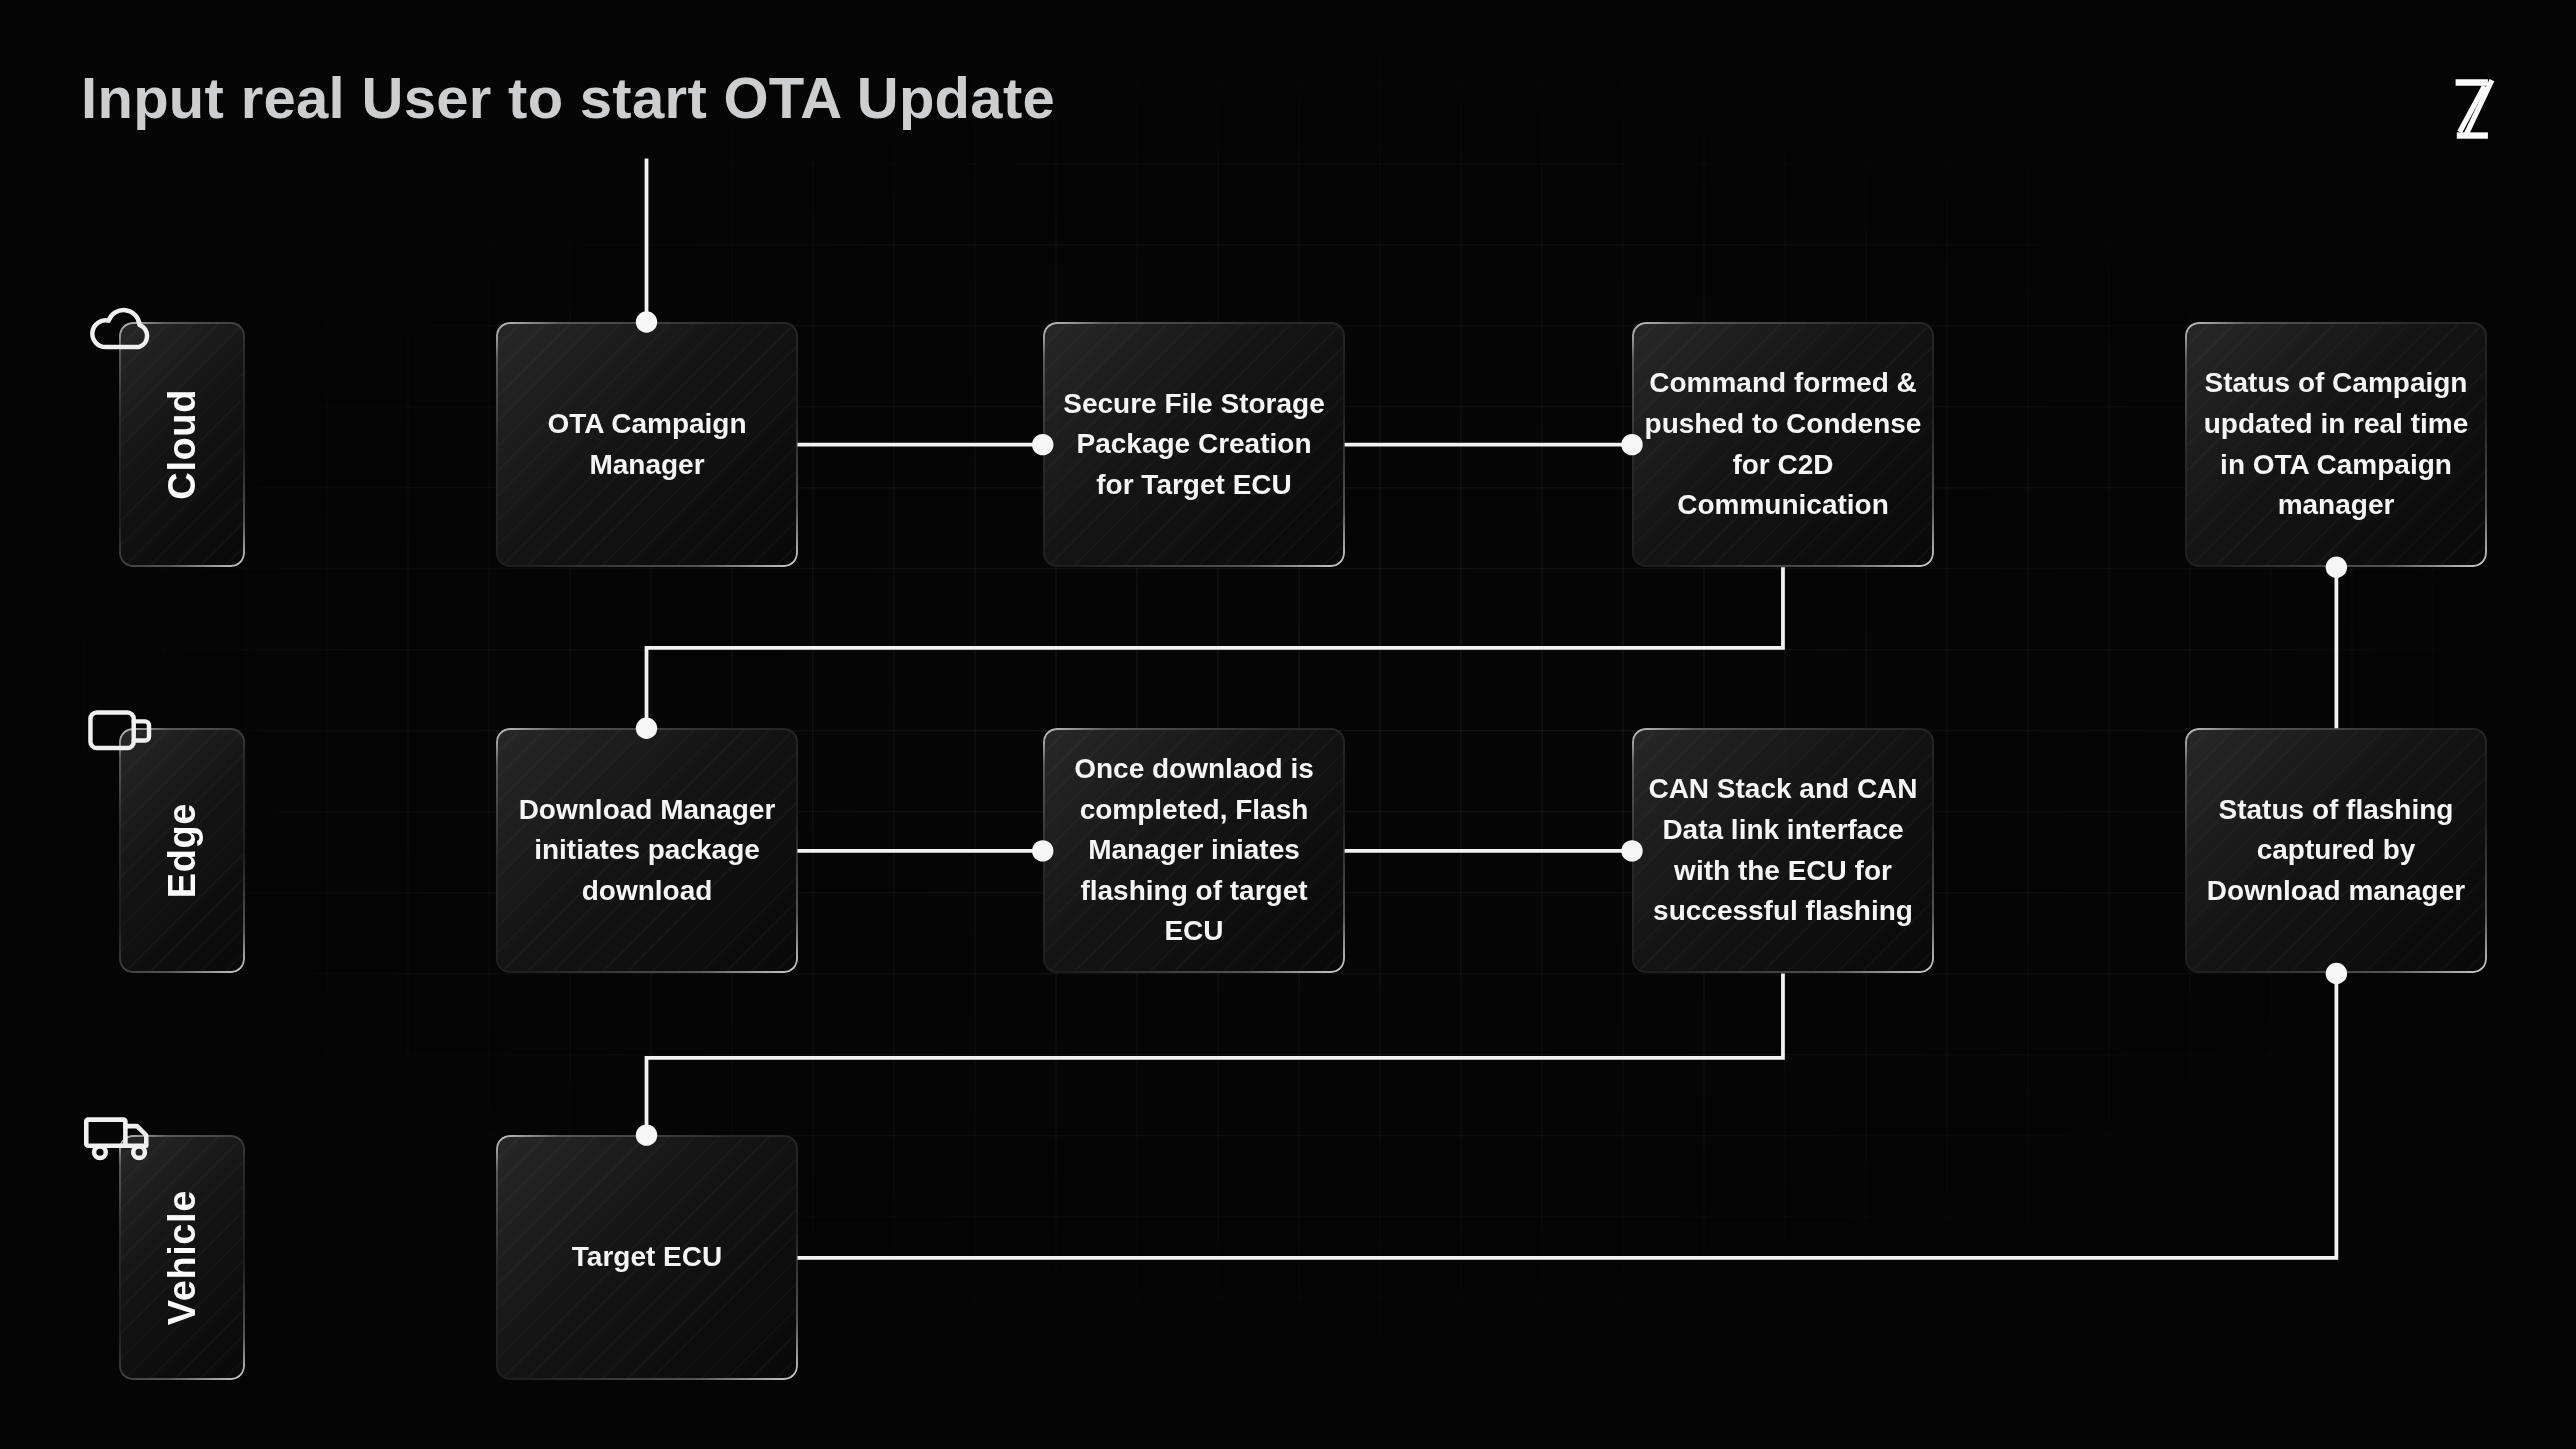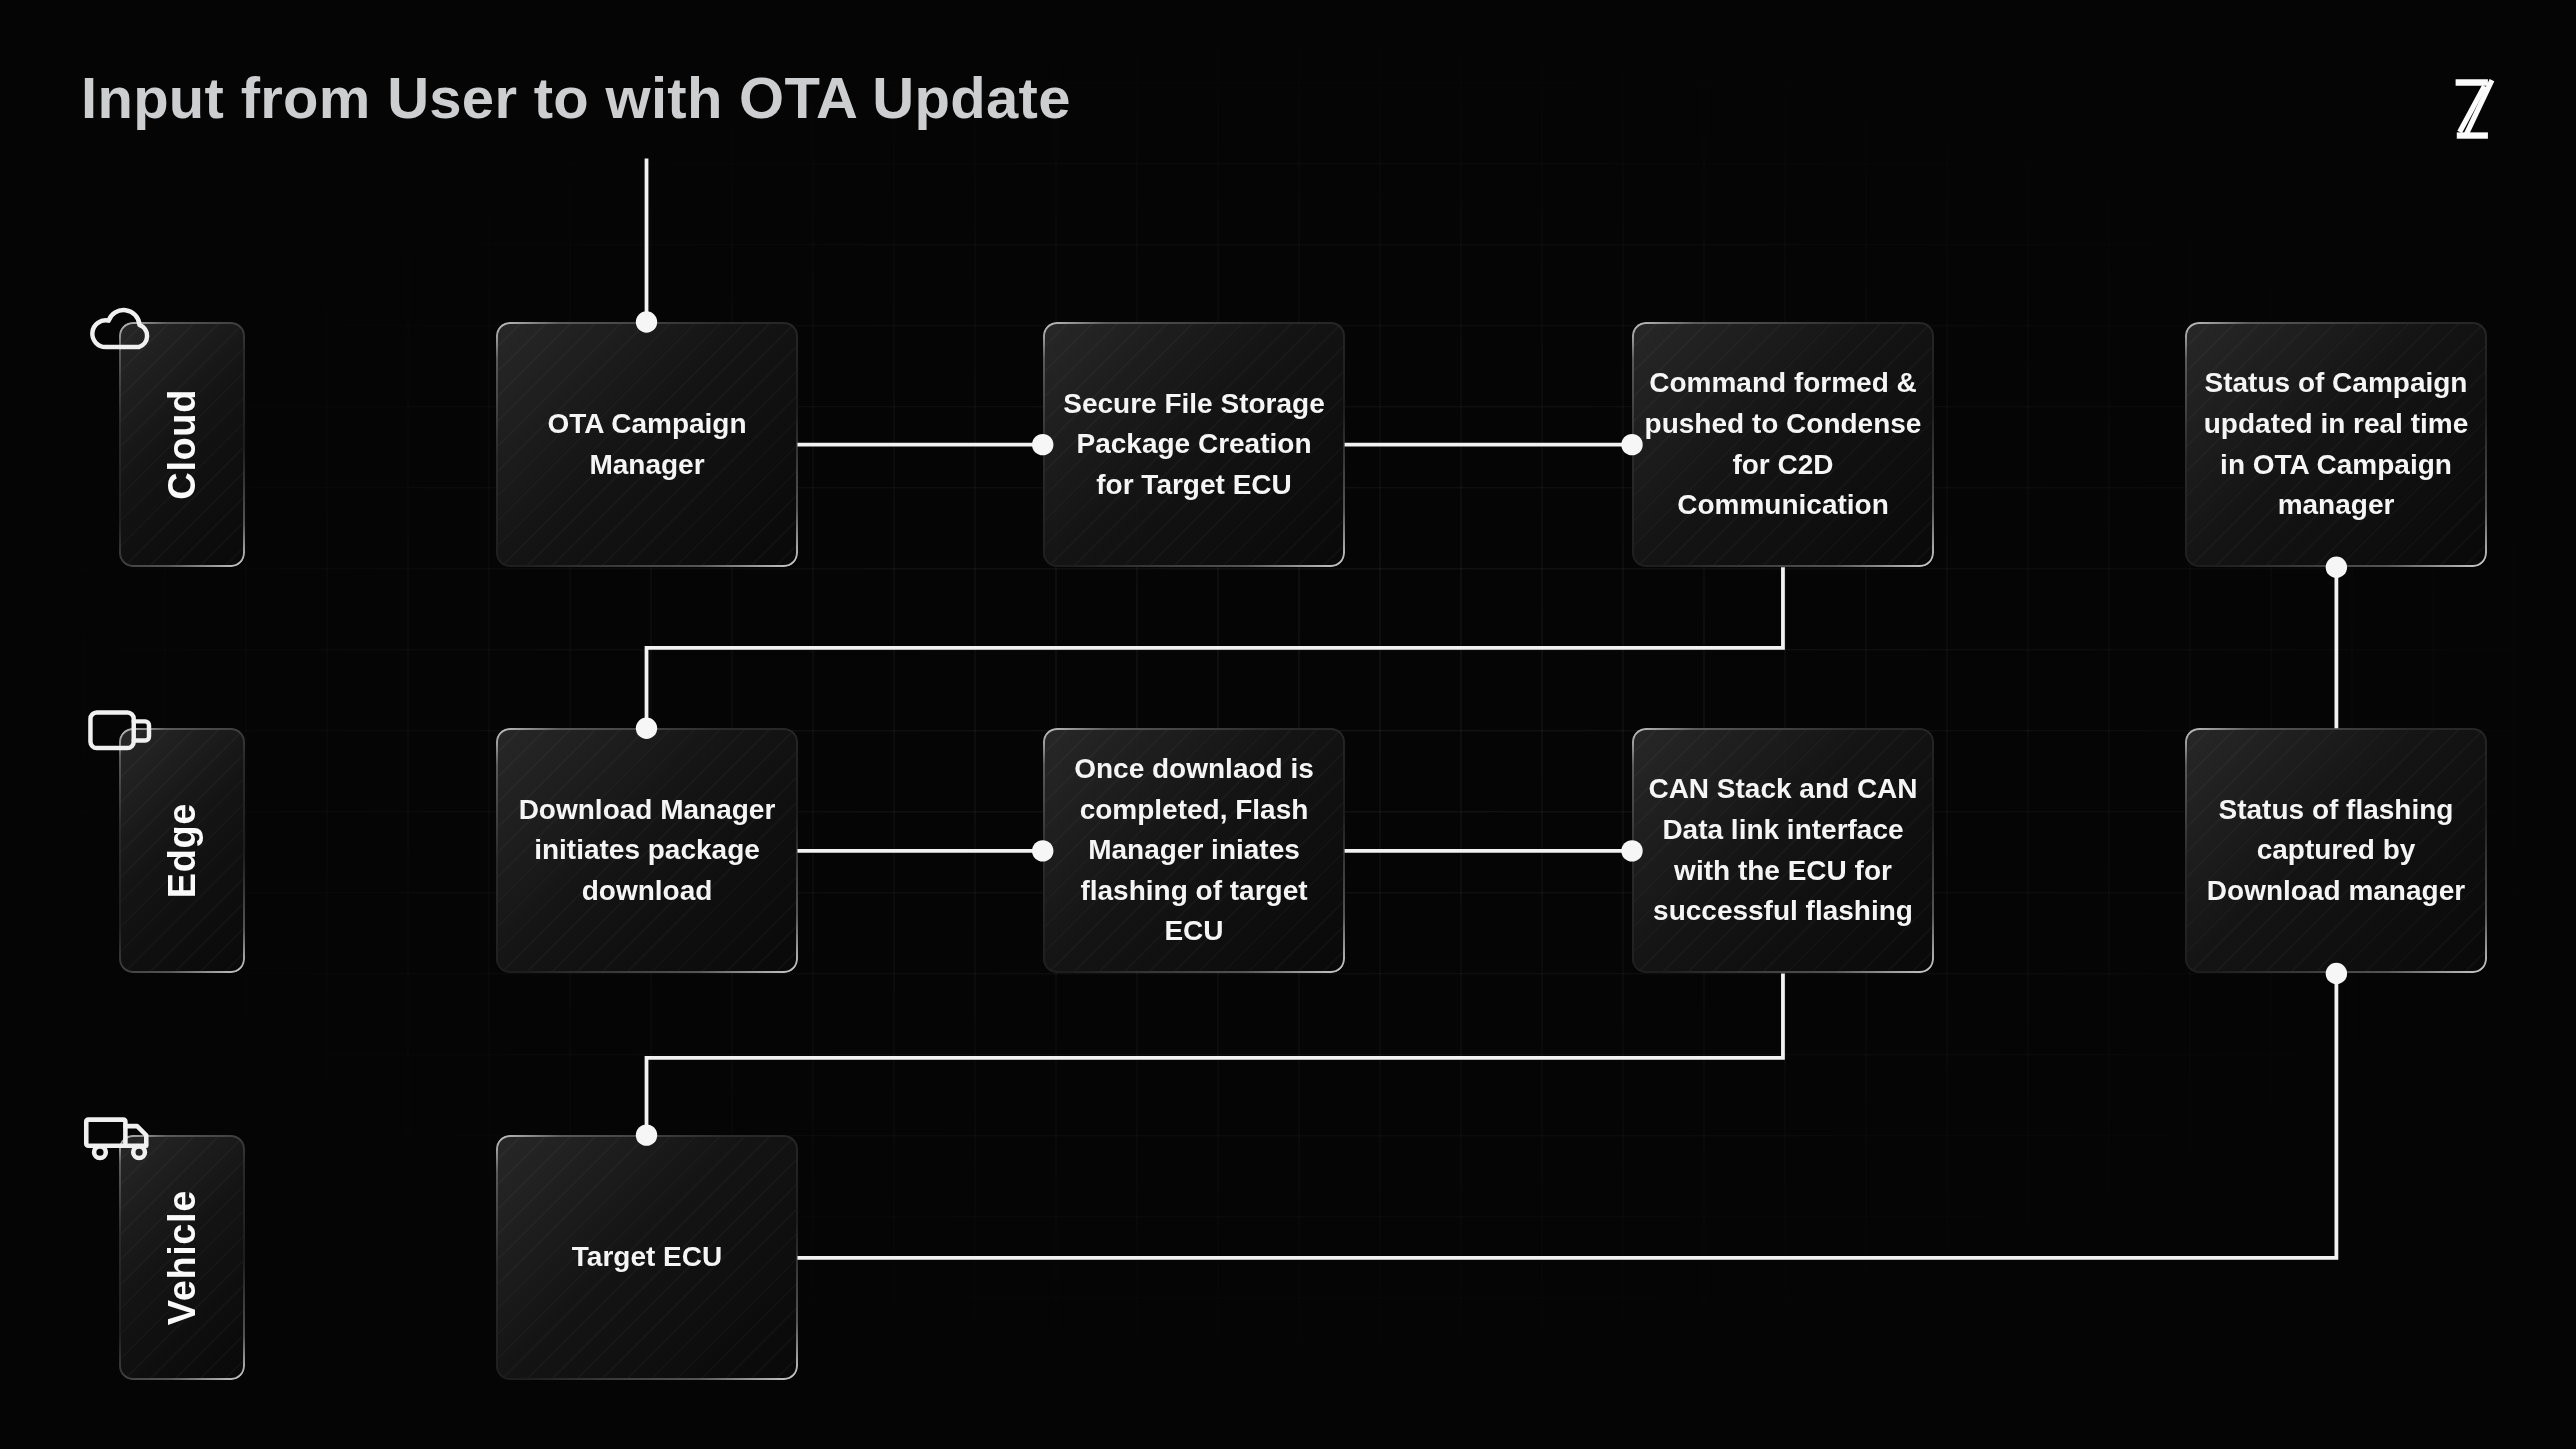--- a/index.html
+++ b/index.html
@@ -76,21 +76,21 @@
   .icon-stroke { stroke:#f0f0f0; stroke-width:7; fill:none; stroke-linecap:round; stroke-linejoin:round; }
   .logo path { stroke:#fbfbfb; fill:none; }
 </style>
 </head>
 <body>
 
 <div id="canvas">
 
   <div class="grid"></div>
 
-  <h1 class="page-title">Input from User to with OTA Update</h1>
+  <h1 class="page-title">Input real User to start OTA Update</h1>
 
   <svg class="logo" viewBox="0 0 78 118" aria-hidden="true">
     <path d="M8 13 H64" stroke-width="11"></path>
     <path d="M10 105 H64" stroke-width="11"></path>
     <path d="M58 19 L15 99" stroke-width="9"></path>
     <path d="M71 9 L26 104" stroke-width="9"></path>
   </svg>
 
   <div class="card lane lane-cloud">
     <span class="lane-label">Cloud</span>

